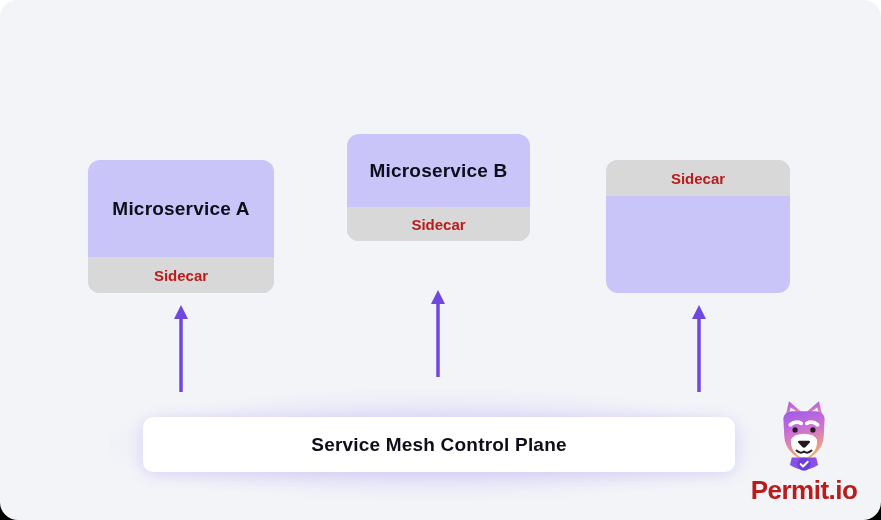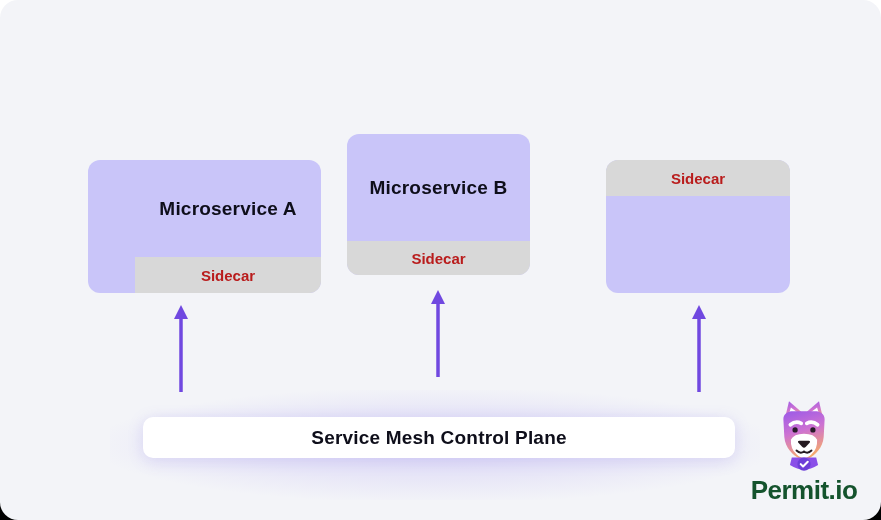--- a/index.html
+++ b/index.html
@@ -66,40 +66,40 @@
   .service-box .sidecar-bar {
     height: 36px;
     background: #d8d8d8;
     display: flex;
     align-items: center;
     justify-content: center;
     font-size: 15px;
     font-weight: 700;
     color: #b91c1c;
   }
-  .box-a { left: 88px;  top: 160px; width: 186px; height: 133px; padding-left: 47px; }
-  .box-b { left: 347px; top: 134px; width: 183px; height: 141px; text-align: right; }
+  .box-a { left: 88px;  top: 160px; width: 186px; height: 133px; }
+  .box-b { left: 347px; top: 134px; width: 183px; height: 107px; text-align: right; }
   .box-b .sidecar-bar { height: 34px; }
   .box-c { left: 606px; top: 160px; width: 184px; height: 133px; }
 
   .arrow {
     position: absolute;
     width: 16px;
     height: 88px;
   }
   .arrow-a { left: 173px; top: 305px; }
   .arrow-b { left: 430px; top: 290px; }
   .arrow-c { left: 691px; top: 305px; }
 
   .control-plane {
     position: absolute;
     left: 143px;
     top: 417px;
     width: 592px;
-    height: 41px;
+    height: 55px;
     background: #ffffff;
     border-radius: 10px;
     box-shadow: 0 3px 16px rgba(120,100,230,0.20);
     display: flex;
     align-items: center;
     justify-content: center;
     font-size: 19px;
     font-weight: 700;
     color: #0e0e1a;
     letter-spacing: 0.2px;
@@ -113,21 +113,21 @@
     display: flex;
     flex-direction: column;
     align-items: center;
     z-index: 2;
   }
   .brand .mascot { display: block; }
   .brand .brand-text {
     margin-top: 2px;
     font-size: 26px;
     font-weight: 700;
-    color: #14532d;
+    color: #b91c1c;
     letter-spacing: -0.5px;
     white-space: nowrap;
   }
 </style>
 </head>
 <body>
 
 <div class="stage">
   <div class="under-strip"></div>
 

